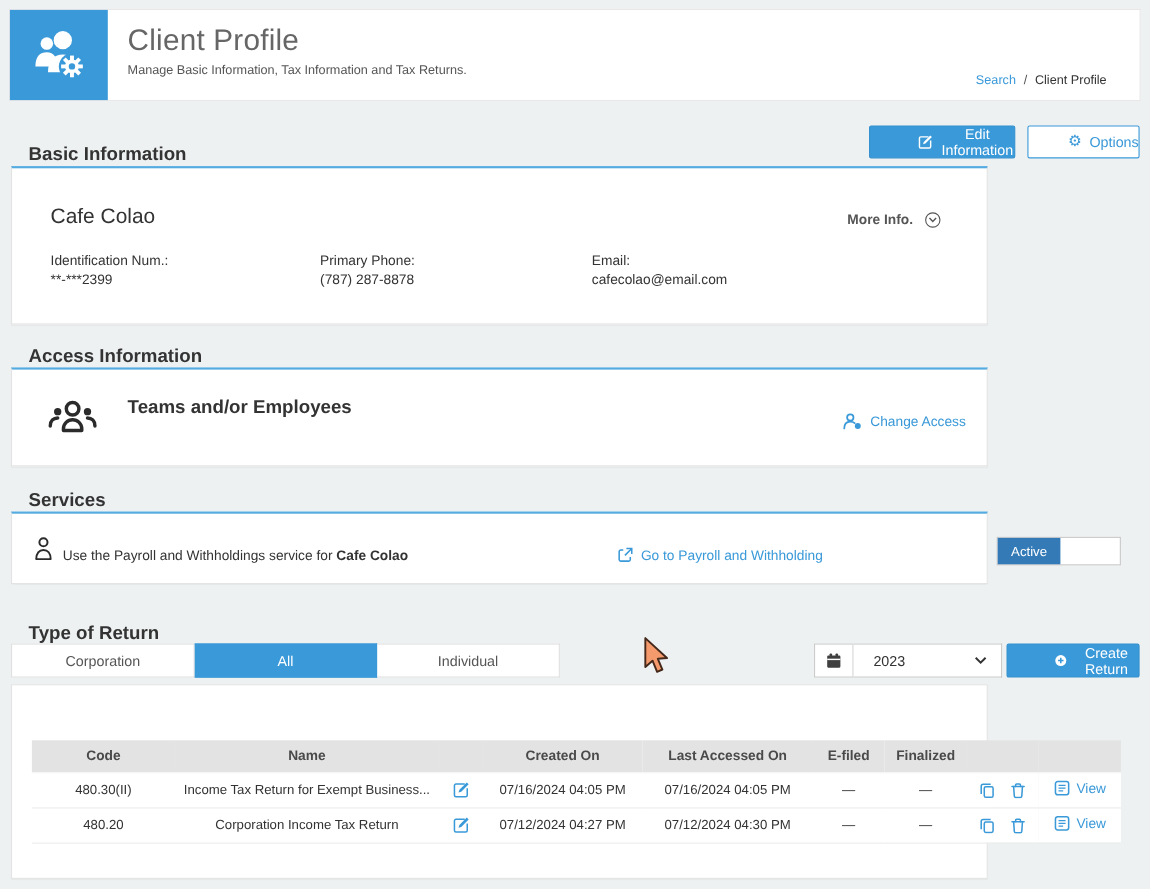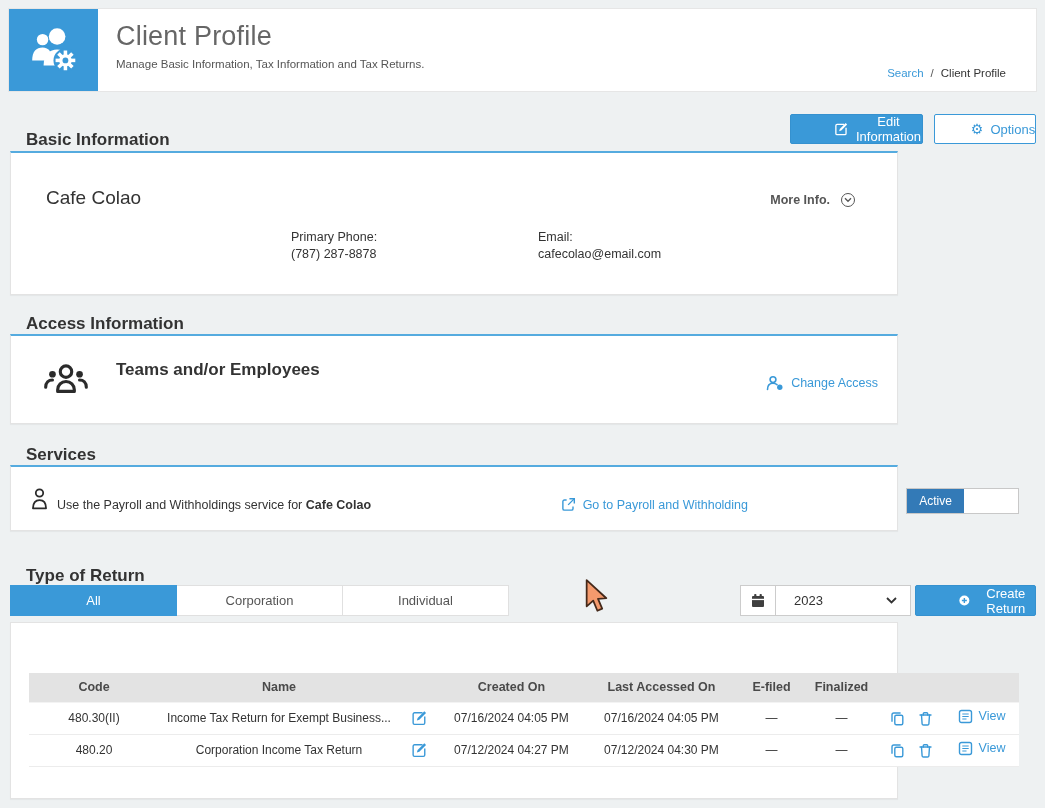--- a/index.html
+++ b/index.html
@@ -92,21 +92,21 @@
   .returns-card { top:622px; height:177px; border-top:1px solid #e3e3e3; }
   table.returns { position:absolute; left:18px; top:50px; width:990px;
                   border-collapse:collapse; table-layout:fixed; }
   table.returns th { background:#e3e3e3; height:29px; font-size:12.5px; color:#4a4a4a;
                      font-weight:bold; text-align:center; }
   table.returns td { height:32px; font-size:12px; color:#333; text-align:center;
                      border-bottom:1px solid #ececec; background:#fff; }
   table.returns tr.data-row td { border-top:1px solid #f3f3f3; }
   .icon-btn { display:inline-flex; cursor:pointer; vertical-align:middle; }
   .actions-cell .icon-btn { margin:0 5px; }
-  .view-link { display:inline-flex; align-items:flex-start; gap:6px; color:#3a99d8;
+  .view-link { display:inline-flex; align-items:center; gap:6px; color:#3a99d8;
                font-size:12.5px; cursor:pointer; justify-content:center; }
 
   
   .cursor { position:absolute; left:583px; top:579px; pointer-events:none; }
 </style>
 </head>
 <body>
 
 <div class="header-card">
   <div class="header-icon-box">
@@ -166,20 +166,24 @@
 <div class="card" style="top:151px; height:144px;">
   <div class="client-name">Cafe Colao</div>
   <div class="more-info">
     <span>More Info.</span>
     <span class="more-info-circle">
       <svg width="8" height="6" viewBox="0 0 8 6">
           <polyline points="1,1.2 4,4.3 7,1.2" fill="none" stroke="#555" stroke-width="1.3"></polyline>
         </svg>
     </span>
   </div>
+  <div class="field-col" style="left:35px;">
+    <div class="field-label">Identification Num.:</div>
+    <div class="field-value">**-***2399</div>
+  </div>
   <div class="field-col" style="left:280px;">
     <div class="field-label">Primary Phone:</div>
     <div class="field-value">(787) 287-8878</div>
   </div>
   <div class="field-col" style="left:527px;">
     <div class="field-label">Email:</div>
     <div class="field-value">cafecolao@email.com</div>
   </div>
 </div>
 
@@ -228,22 +232,22 @@
     <span>Go to Payroll and Withholding</span>
   </div>
   <div class="toggle">
     <div class="toggle-on">Active</div>
   </div>
 </div>
 
 <div class="section-label" style="top:566px;">Type of Return</div>
 
 <div class="tabs">
+  <div class="tab">Corporation</div>
   <div class="tab active">All</div>
-  <div class="tab">Corporation</div>
   <div class="tab">Individual</div>
 </div>
 
 <div class="year-group">
   <div class="calendar-addon">
     <svg width="14" height="15" viewBox="0 0 14 15">
       <rect x="1" y="3" width="12" height="11" rx="1" fill="#3f3f3f"></rect>
       <rect x="3.2" y="1" width="2.2" height="3.6" rx="0.8" fill="#3f3f3f"></rect>
       <rect x="8.6" y="1" width="2.2" height="3.6" rx="0.8" fill="#3f3f3f"></rect>
       <rect x="1" y="5.8" width="12" height="1.3" fill="#fff"></rect>

